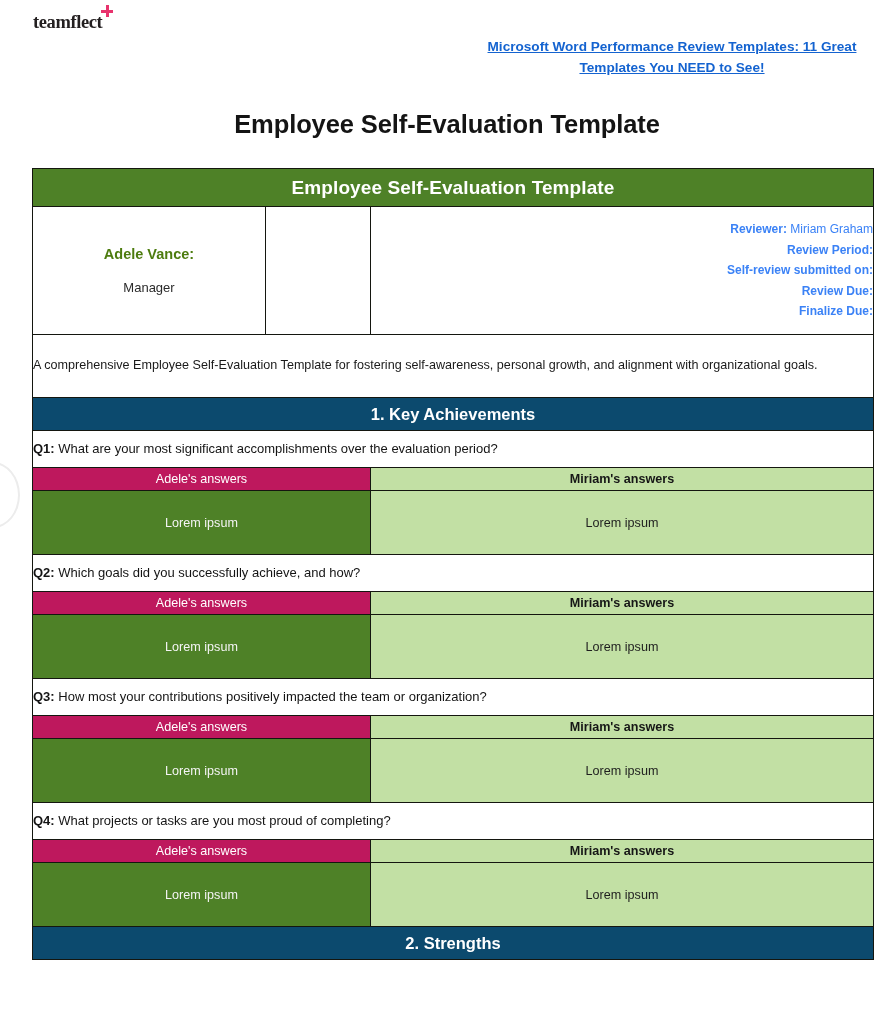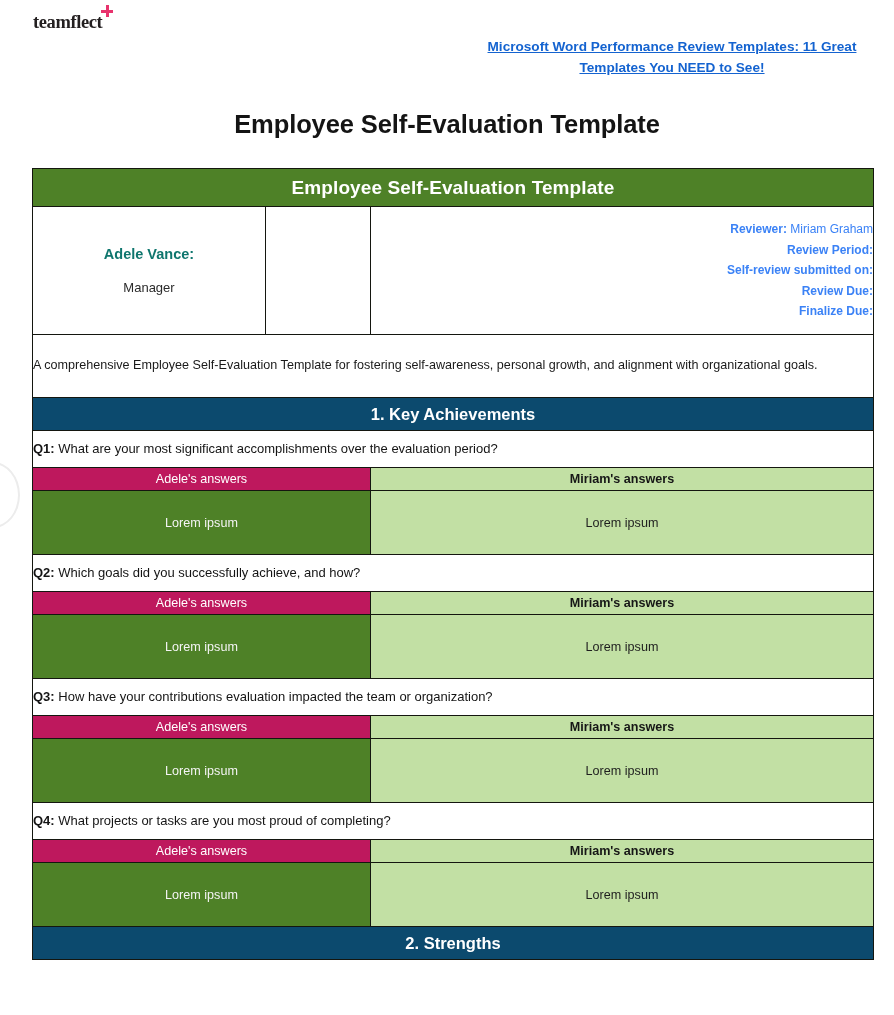--- a/index.html
+++ b/index.html
@@ -118,21 +118,21 @@
   }
 
   .cell-name {
     text-align: center;
     height: 127px;
     padding: 4px 6px;
   }
   .cell-name .person {
     font-size: 14.5px;
     font-weight: bold;
-    color: #0f766e;
+    color: #4d7c0f;
     margin-bottom: 18px;
   }
   .cell-name .role {
     font-size: 13px;
     color: #2b2b2b;
   }
   .cell-blank { background: #ffffff; }
 
   .cell-meta {
     padding: 9px 0 6px 10px;
@@ -275,21 +275,21 @@
     <td class="hdr-reviewer" colspan="2">Miriam's answers</td>
   </tr>
   <tr>
     <td class="ans-self" colspan="2">Lorem ipsum</td>
     <td class="ans-reviewer" colspan="2">Lorem ipsum</td>
   </tr>
 
   <tr>
     <td class="cell-question" colspan="4">
       <b>Q3:</b>
-      <span>How have your contributions evaluation impacted the team or organization?</span>
+      <span>How most your contributions positively impacted the team or organization?</span>
     </td>
   </tr>
   <tr>
     <td class="hdr-self" colspan="2">Adele's answers</td>
     <td class="hdr-reviewer" colspan="2">Miriam's answers</td>
   </tr>
   <tr>
     <td class="ans-self" colspan="2">Lorem ipsum</td>
     <td class="ans-reviewer" colspan="2">Lorem ipsum</td>
   </tr>

